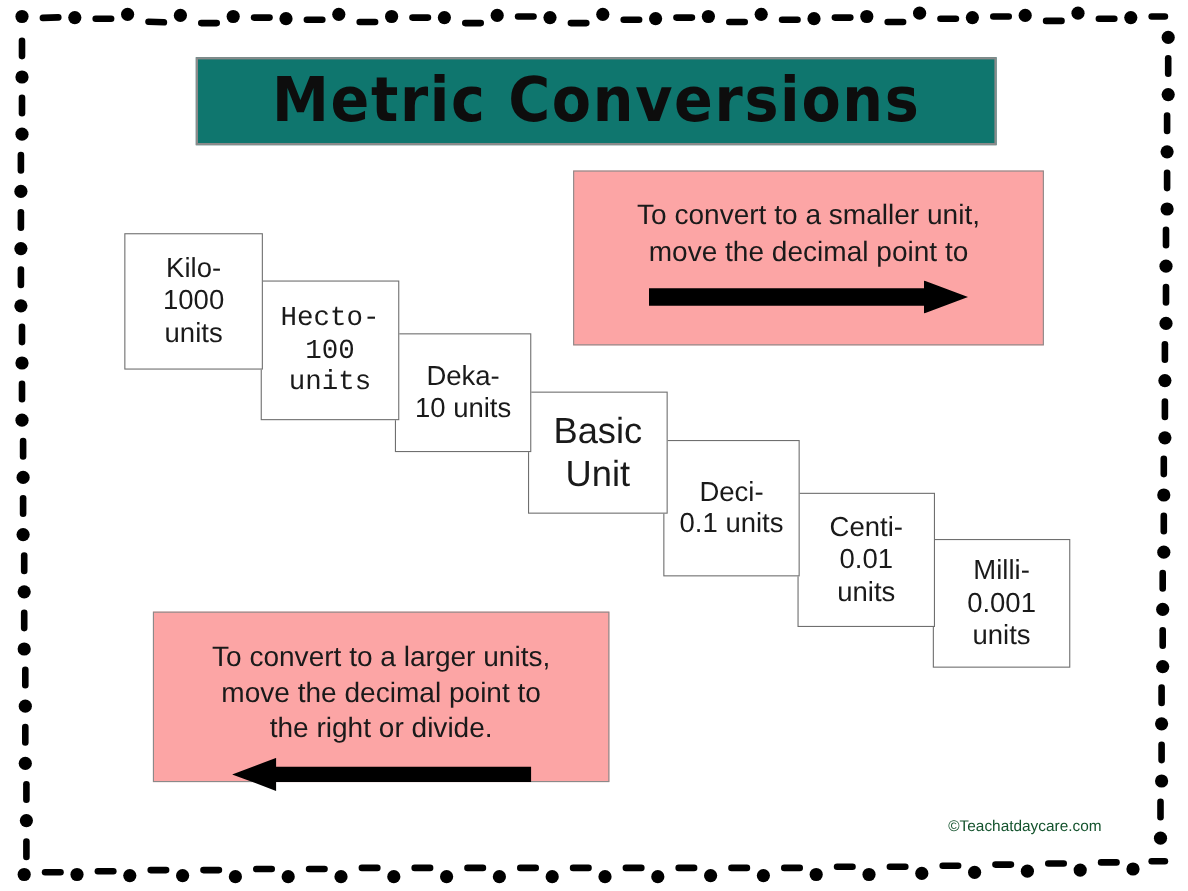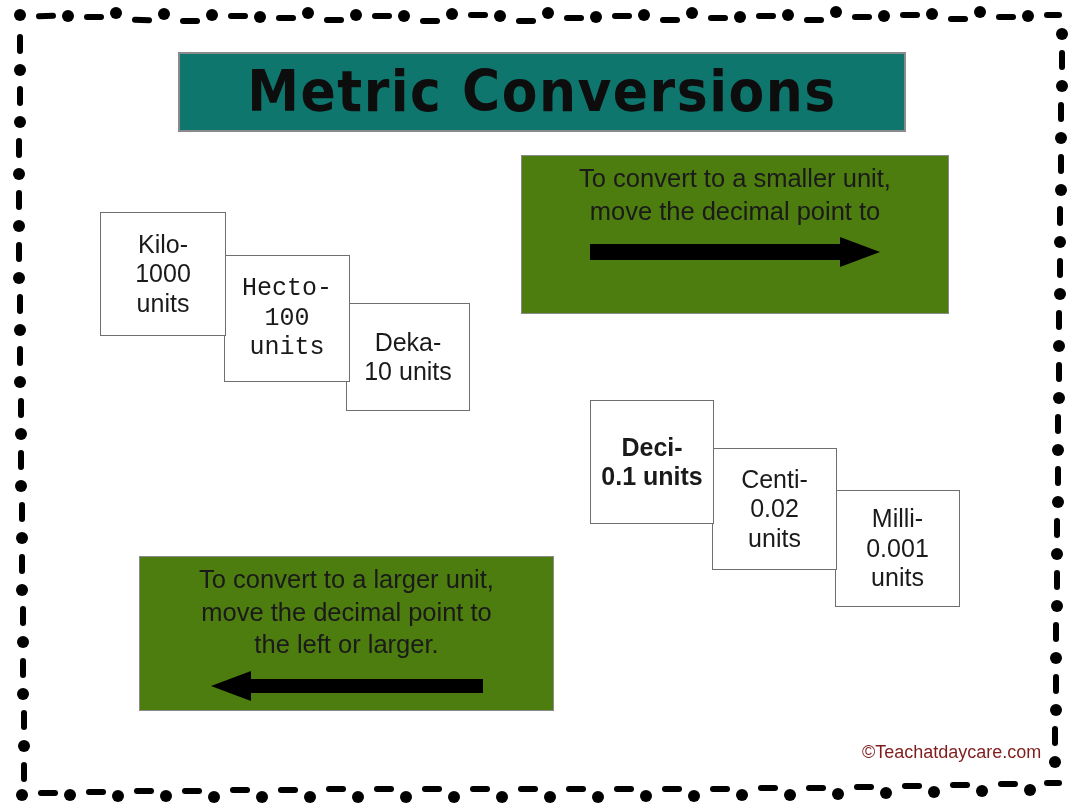--- a/index.html
+++ b/index.html
@@ -55,39 +55,40 @@
     position: absolute;
     background: #ffffff;
     border: 1.6px solid #6f6f6f;
     display: flex;
     flex-direction: column;
     align-items: center;
     justify-content: center;
     text-align: center;
     line-height: 1.18;
     color: #1a1a1a;
+    margin-left: 13px;
   }
   .step .line {
     display: block;
     white-space: nowrap;
   }
   .step-sm .line { font-size: 25px; }
   .step-basic .line { font-size: 33px; }
 
   
   .callout {
     position: absolute;
-    background: #4d7c0f;
+    background: #fca5a5;
     border: 1.6px solid #8a8a8a;
     box-sizing: border-box;
     display: flex;
     flex-direction: column;
     align-items: center;
     justify-content: flex-start;
-    padding-top: 6px;
+    padding-top: 24px;
   }
   .callout .ctext {
     font-size: 25.5px;
     line-height: 1.28;
     text-align: center;
     color: #1a1a1a;
     white-space: nowrap;
   }
   .arrow-wrap {
     margin-top: 10px;
@@ -95,22 +96,22 @@
     align-items: center;
     justify-content: center;
     width: 100%;
   }
 
   
   .credit {
     position: absolute;
     left: 862px;
     top: 742px;
-    font-size: 18px;
-    color: #7f1d1d;
+    font-size: 14px;
+    color: #14532d;
     white-space: nowrap;
   }
 </style>
 </head>
 <body>
 
 <div id="poster">
 
   <svg id="border-frame" viewBox="0 0 1080 810" xmlns="http://www.w3.org/2000/svg">
     <g fill="#000000">
@@ -291,42 +292,46 @@
     <span class="line">Hecto-</span>
     <span class="line">100</span>
     <span class="line">units</span>
   </div>
 
   <div class="step step-sm" style="left:346px; top:303px; width:122px; height:106px; z-index:5;">
     <span class="line">Deka-</span>
     <span class="line">10 units</span>
   </div>
 
-
-  <div class="step step-sm" style="left:590px; top:400px; width:122px; height:122px; z-index:3;font-weight:bold;">
+  <div class="step step-basic" style="left:467px; top:356px; width:125px; height:109px; z-index:4;">
+    <span class="line">Basic</span>
+    <span class="line">Unit</span>
+  </div>
+
+  <div class="step step-sm" style="left:590px; top:400px; width:122px; height:122px; z-index:3;">
     <span class="line">Deci-</span>
     <span class="line">0.1 units</span>
   </div>
 
   <div class="step step-sm" style="left:712px; top:448px; width:123px; height:120px; z-index:2;">
     <span class="line">Centi-</span>
-    <span class="line">0.02</span>
+    <span class="line">0.01</span>
     <span class="line">units</span>
   </div>
 
   <div class="step step-sm" style="left:835px; top:490px; width:123px; height:115px; z-index:1;">
     <span class="line">Milli-</span>
     <span class="line">0.001</span>
     <span class="line">units</span>
   </div>
 
   <div class="callout" style="left:139px; top:556px; width:415px; height:155px;">
-    <span class="ctext">To convert to a larger unit,</span>
+    <span class="ctext">To convert to a larger units,</span>
     <span class="ctext">move the decimal point to</span>
-    <span class="ctext">the left or larger.</span>
+    <span class="ctext">the right or divide.</span>
     <div class="arrow-wrap">
       <svg width="272" height="30" viewBox="0 0 272 30">
         <polygon points="272,8 40,8 40,0 0,15 40,30 40,22 272,22" fill="#000000"></polygon>
       </svg>
     </div>
   </div>
 
   <div class="credit">©Teachatdaycare.com</div>
 
 </div>

